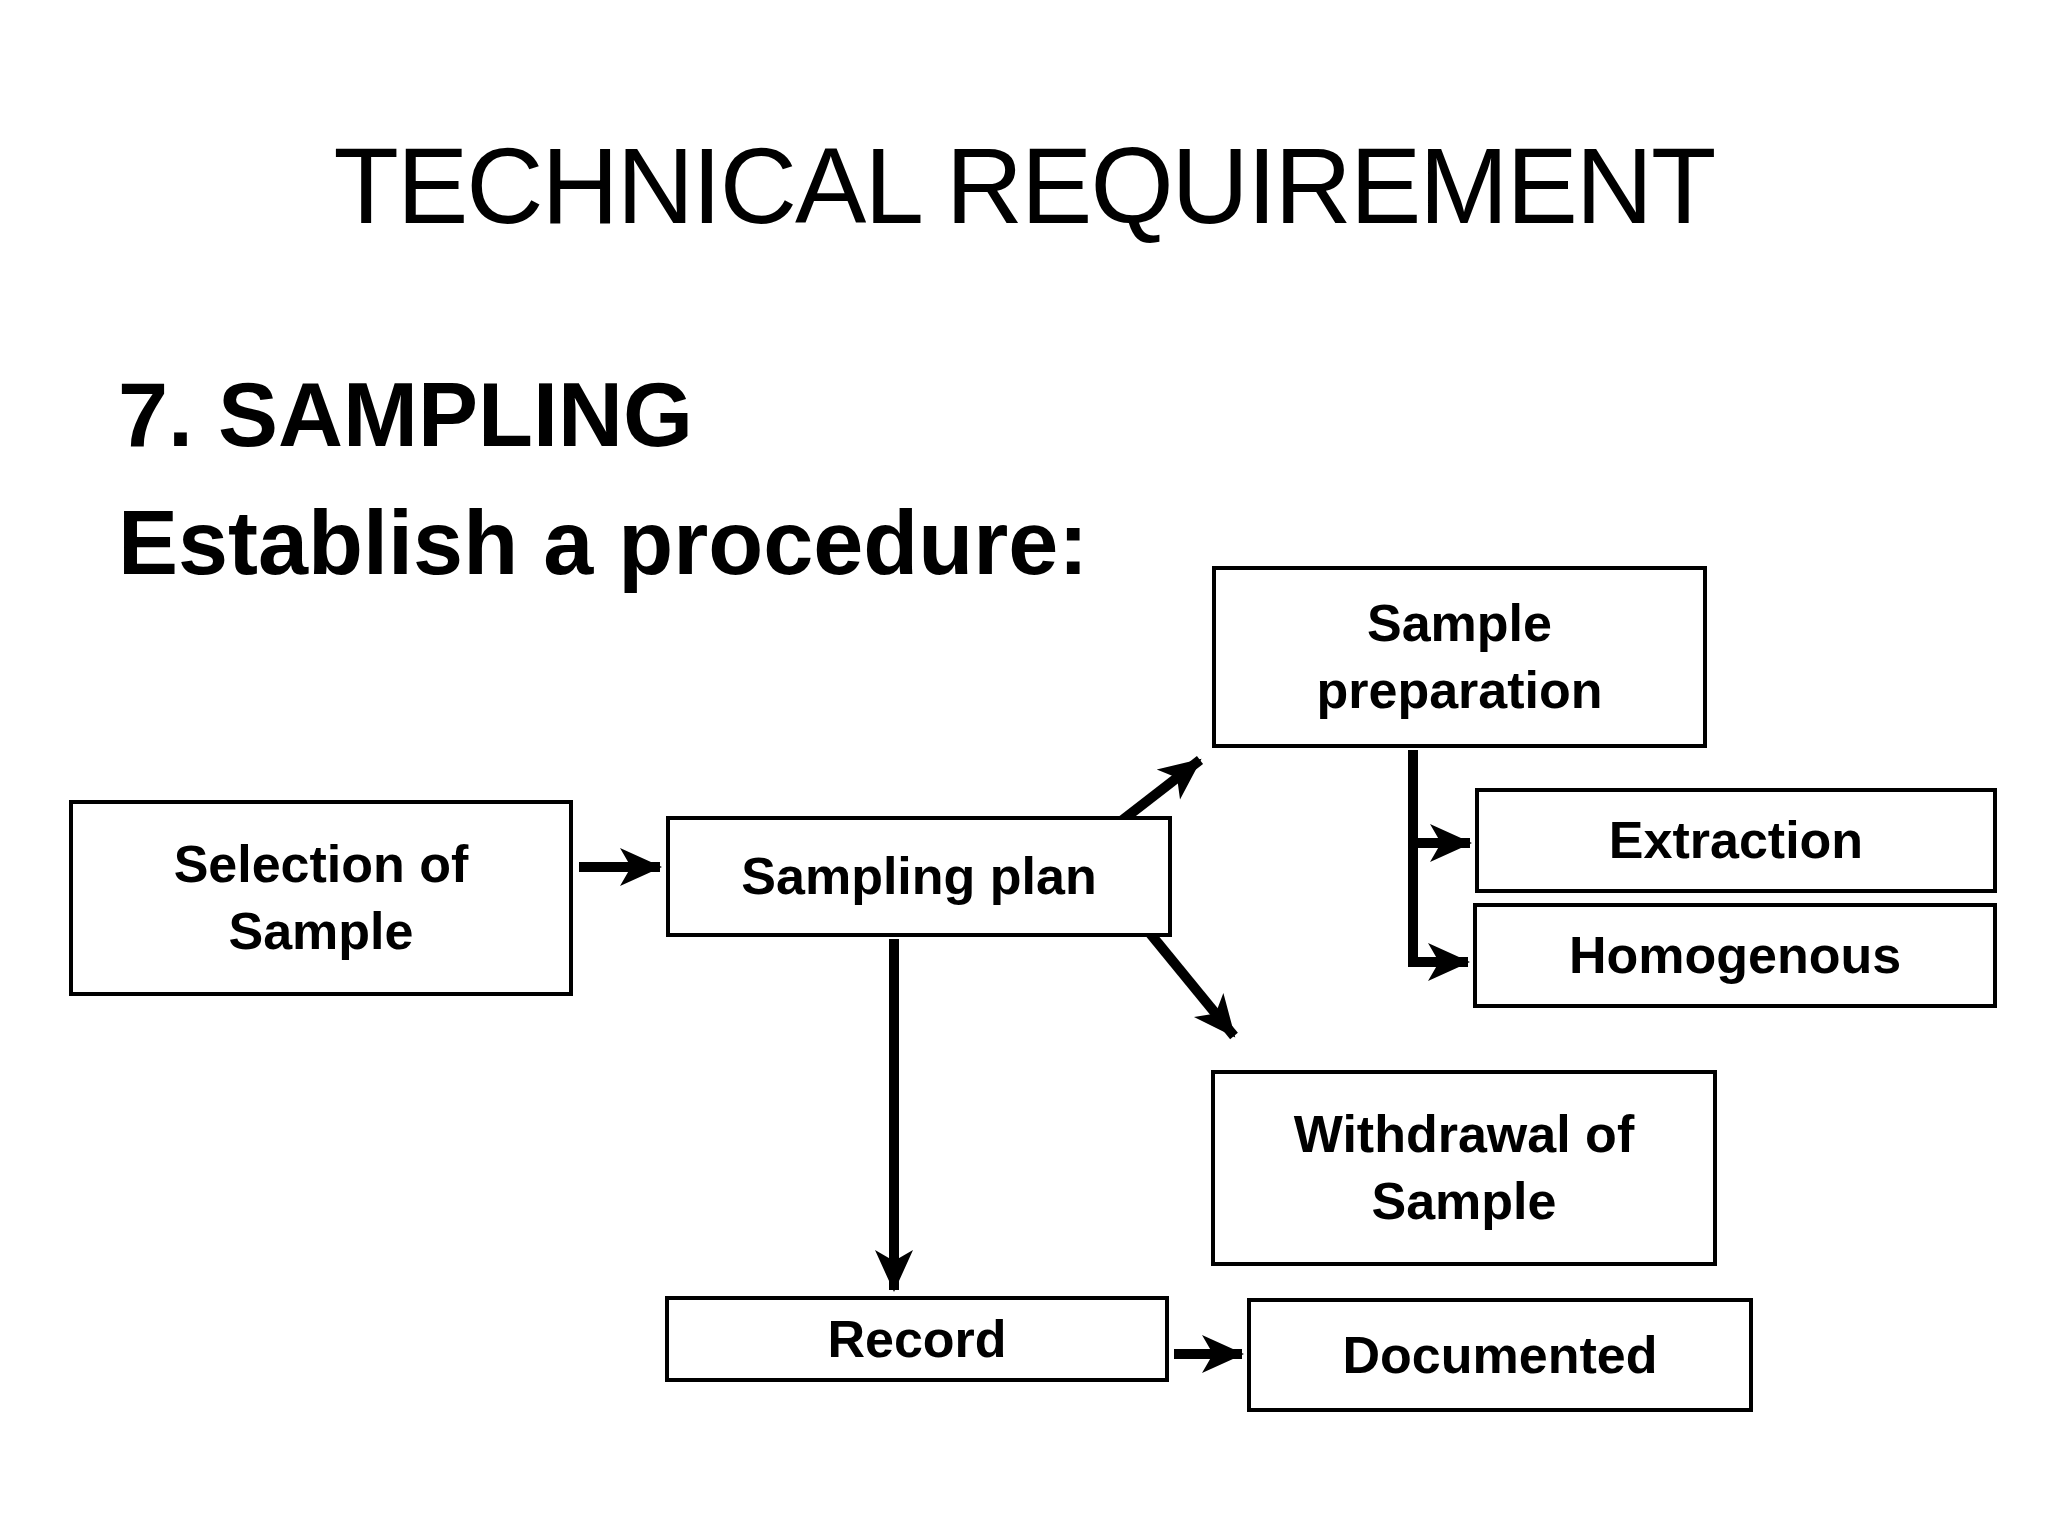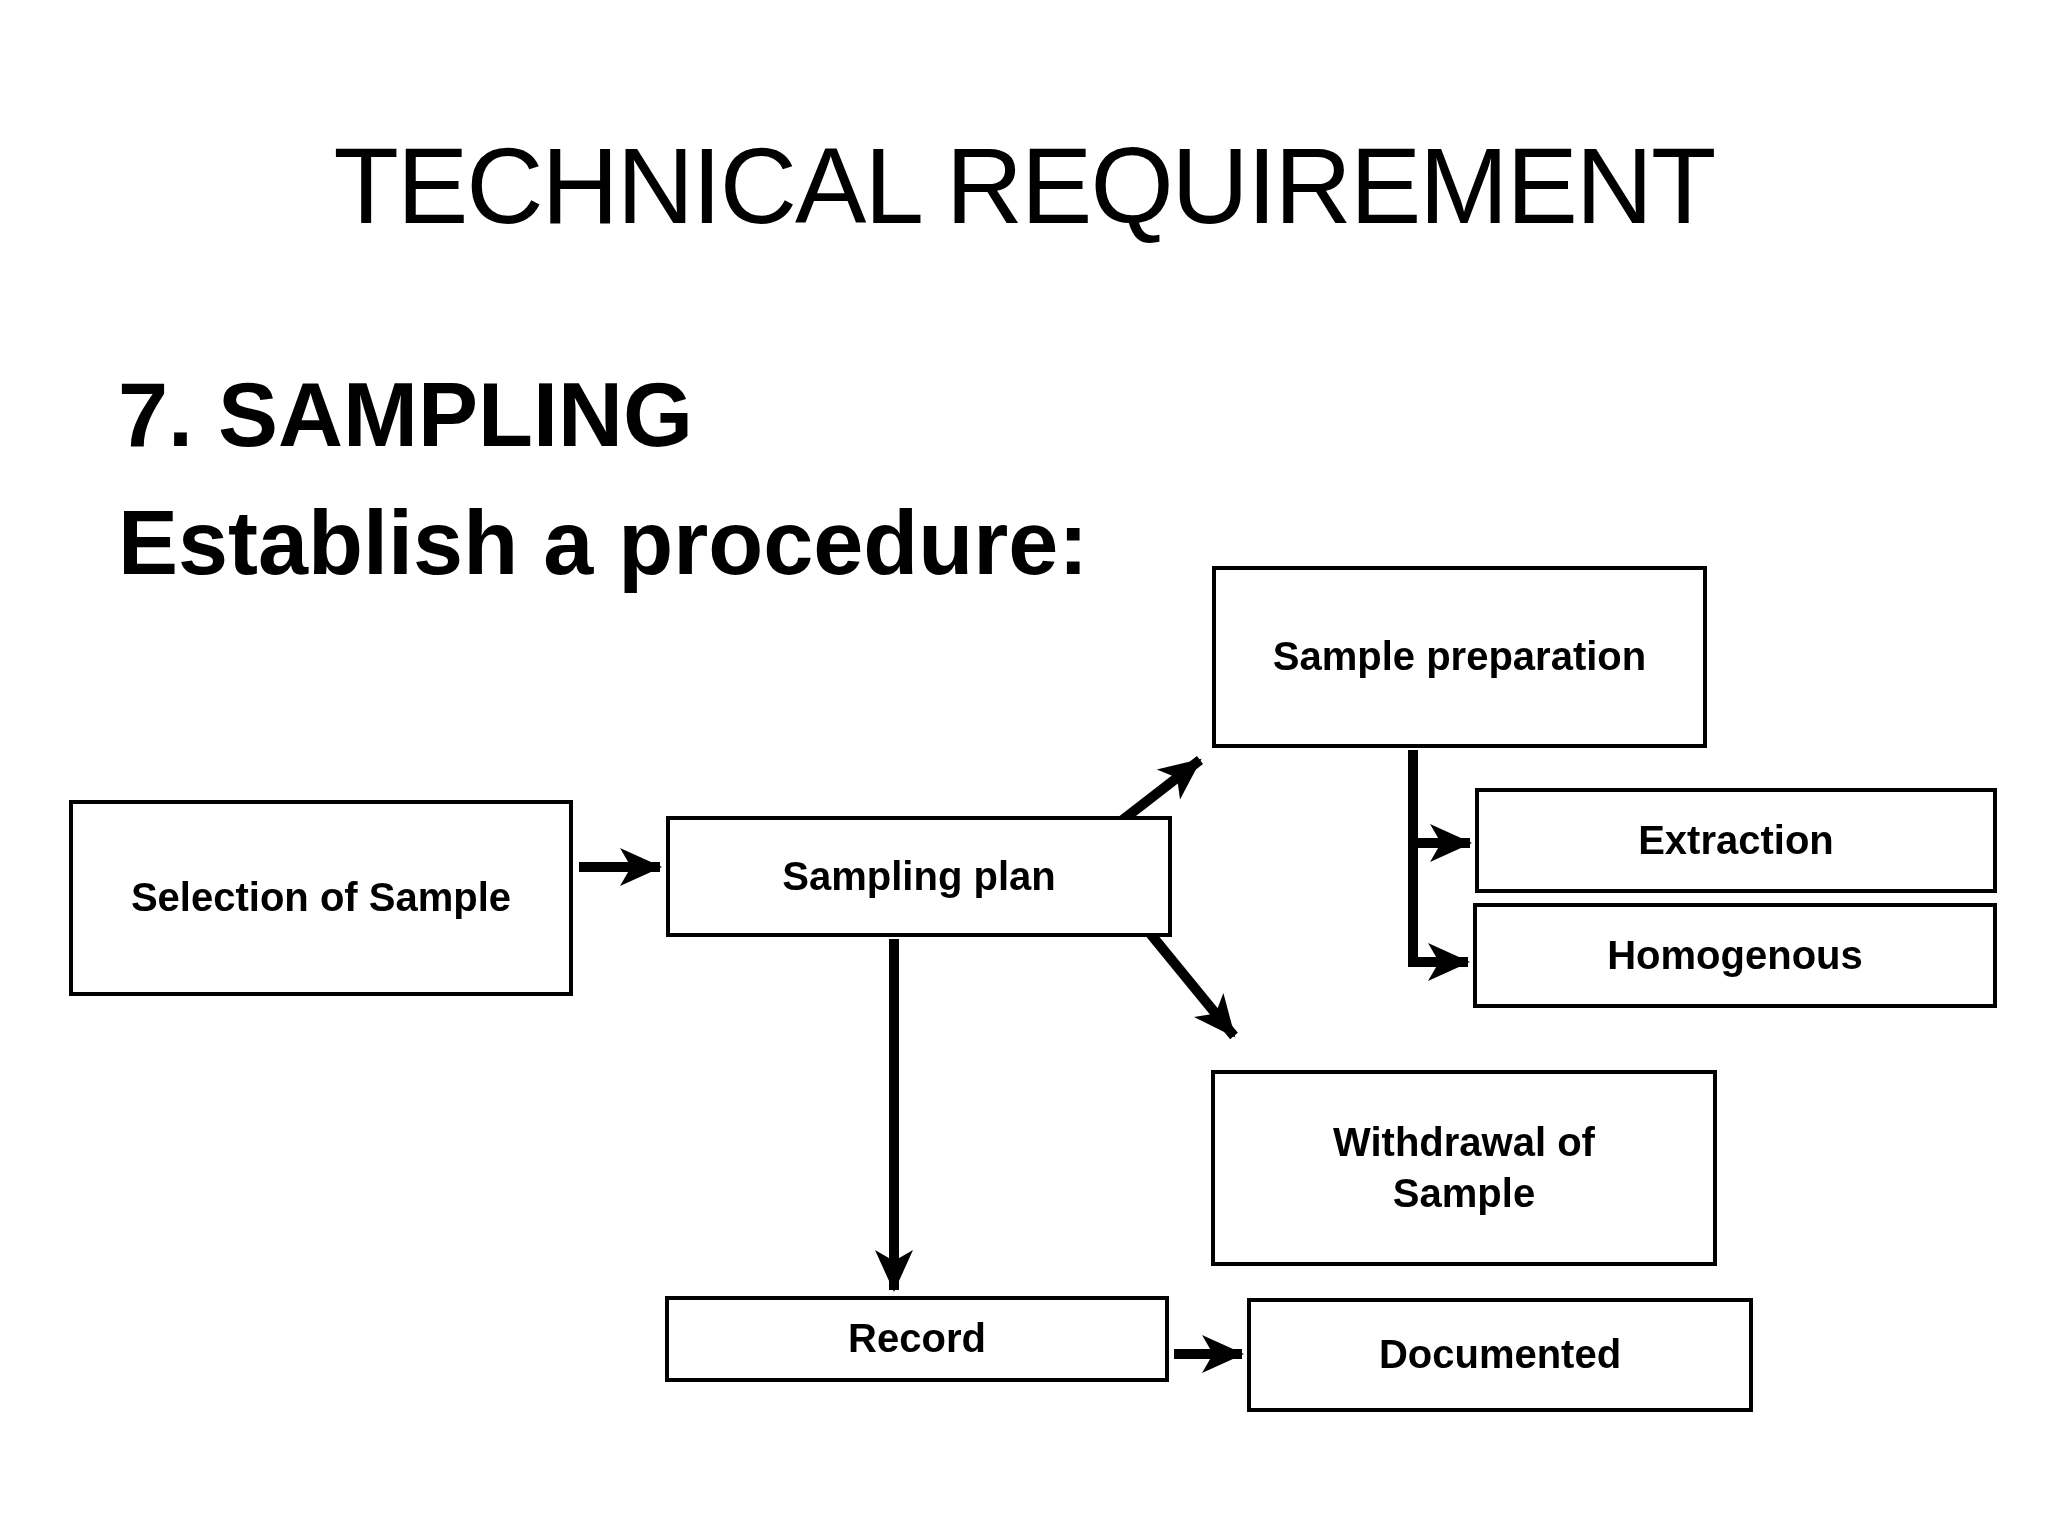--- a/index.html
+++ b/index.html
@@ -54,21 +54,21 @@
   .node {
     position: absolute;
     box-sizing: border-box;
     background: #ffffff;
     border: 4px solid #000000;
     display: flex;
     align-items: center;
     justify-content: center;
     text-align: center;
     font-weight: 700;
-    font-size: 40px;
+    font-size: 52px;
     line-height: 1.28;
     color: #000000;
   }
   .node .lbl { display: inline-block; }
   .node .narrow { max-width: 390px; }
 
   .n-selection    { left: 69px;   top: 768px;  width: 504px; height: 196px; margin-top: 32px; }
   .n-plan         { left: 666px;  top: 816px;  width: 506px; height: 121px; justify-content: center; }
   .n-prep         { left: 1212px; top: 566px;  width: 495px; height: 182px; }
   .n-extraction   { left: 1475px; top: 788px;  width: 522px; height: 105px; }

